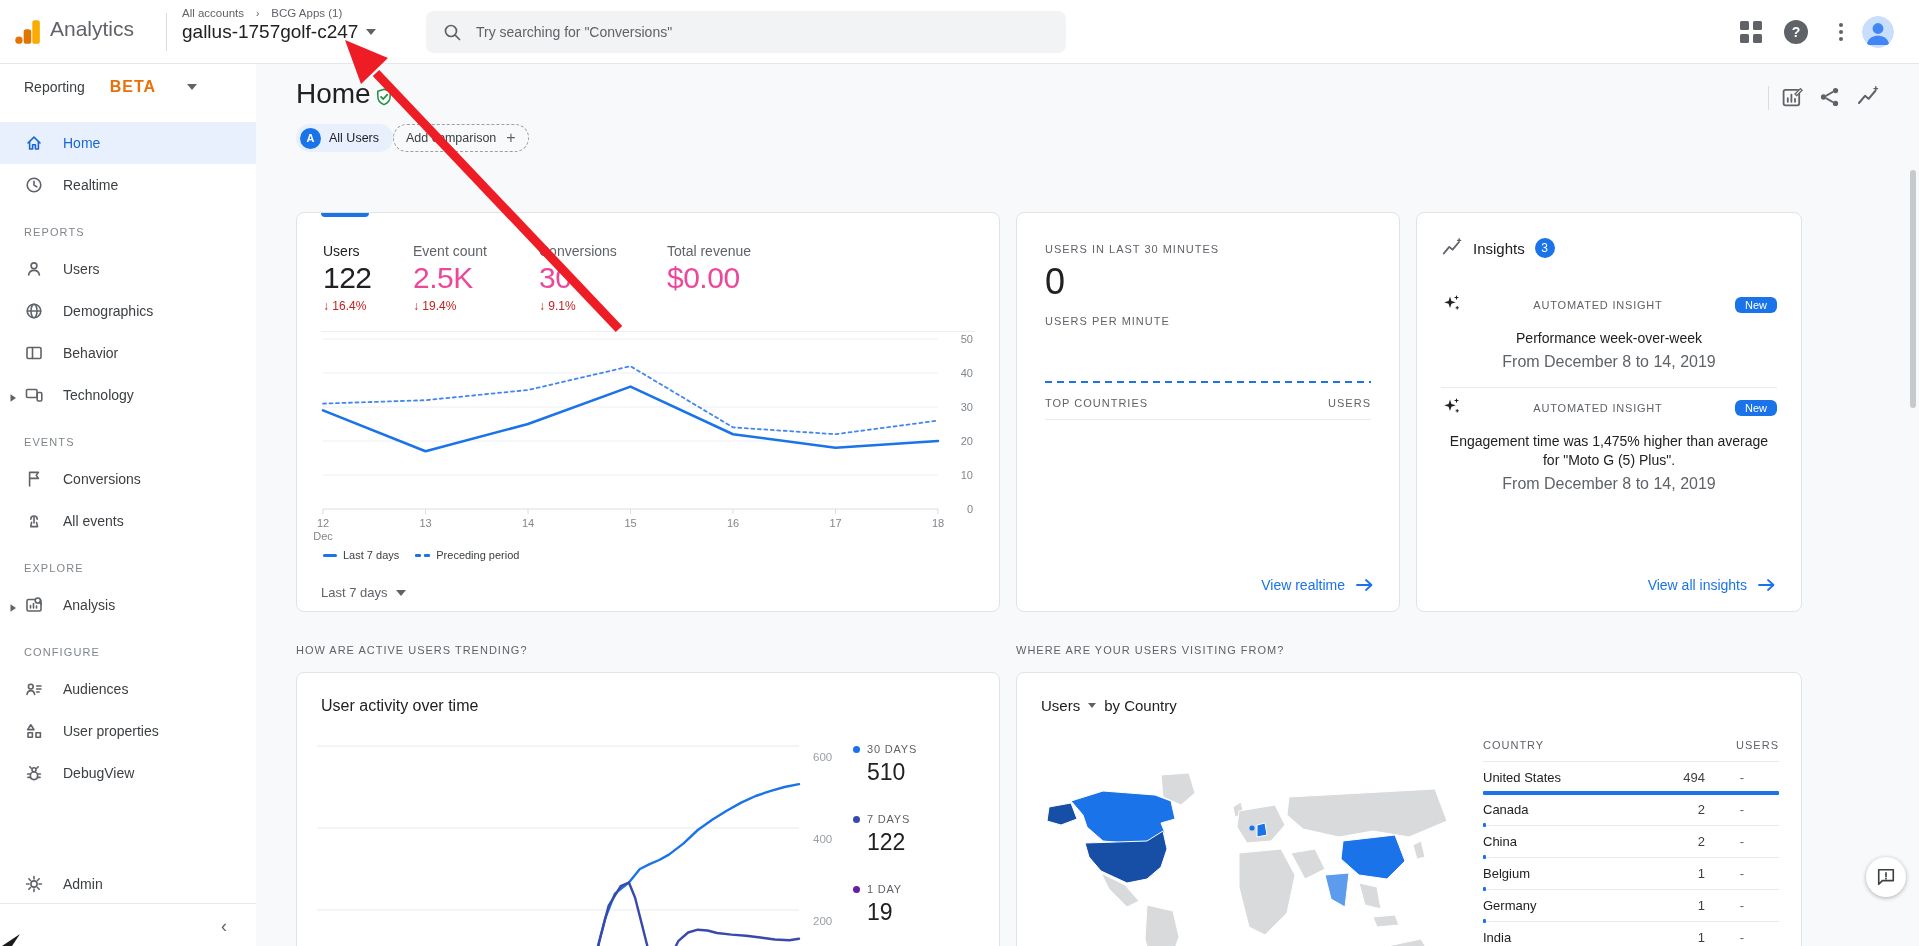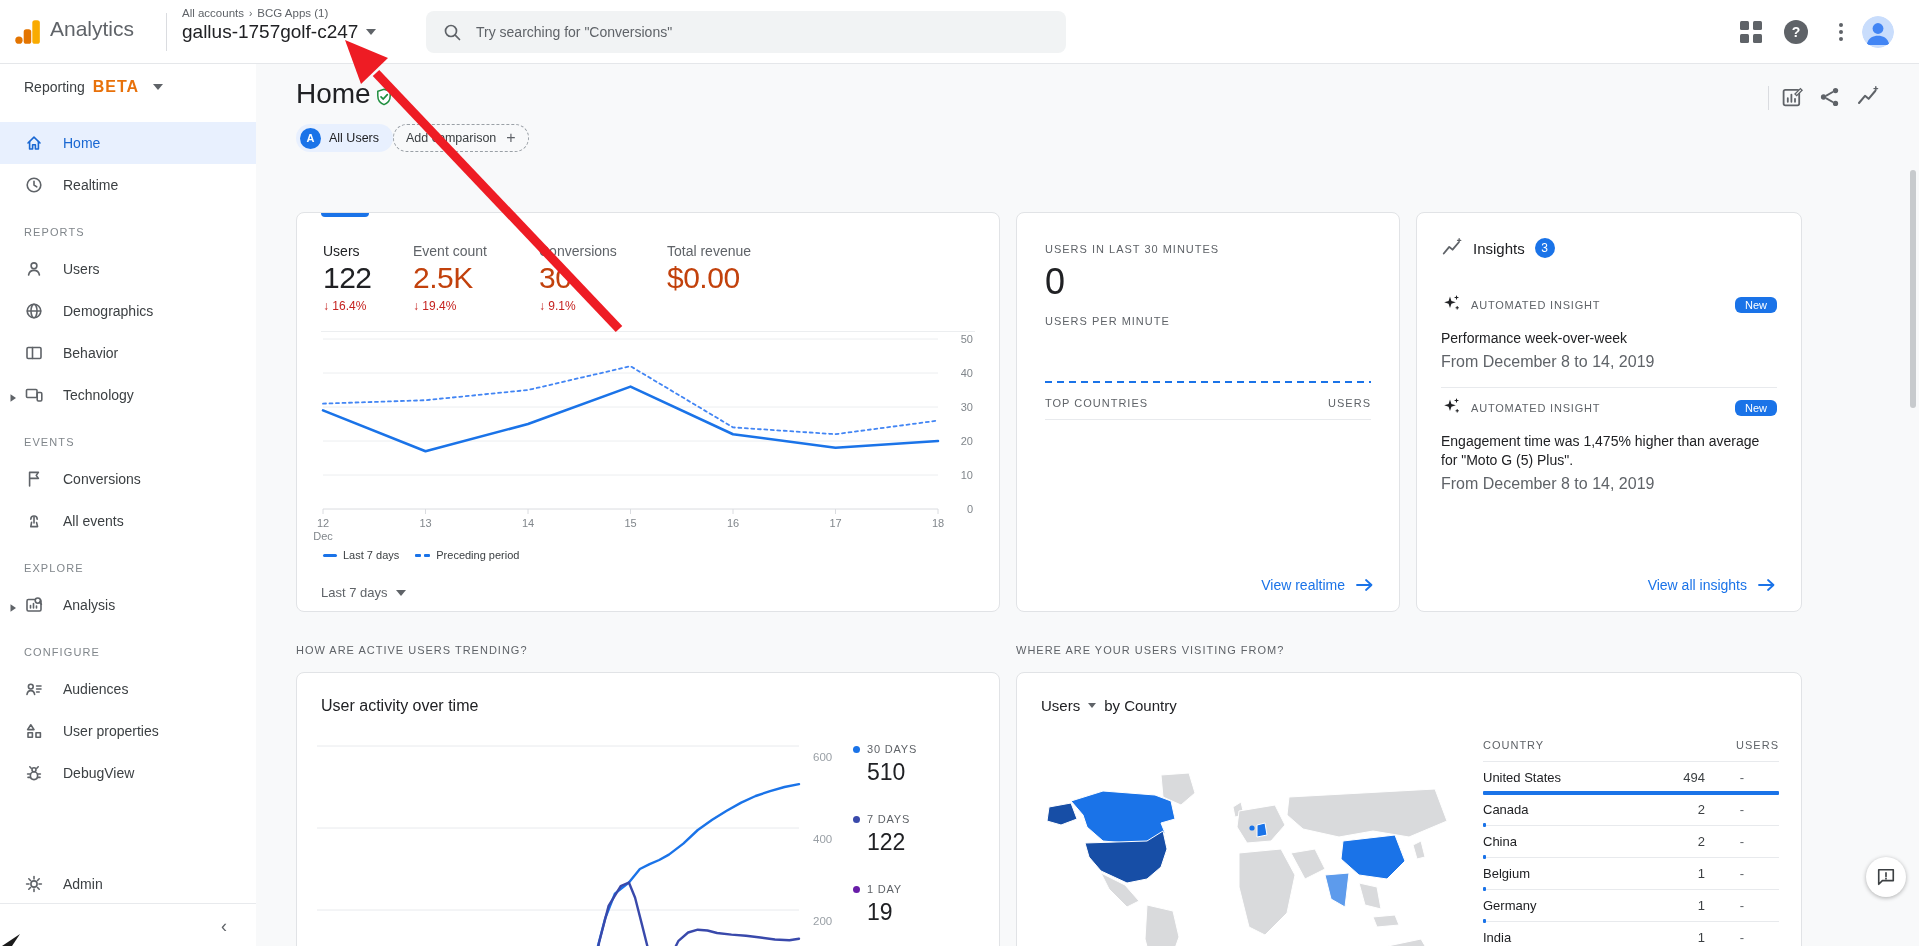--- a/index.html
+++ b/index.html
@@ -6,38 +6,38 @@
   html,body { width:1919px; height:946px; overflow:hidden; }
   body { font-family:"Liberation Sans","DejaVu Sans",sans-serif; background:#fff; color:#202124; }
   .app { position:relative; width:1919px; height:946px; overflow:hidden; background:#f8f9fa; }
 
   
   .topbar { position:absolute; left:0; top:0; width:1919px; height:64px; background:#fff; border-bottom:1px solid #e5e7ea; z-index:20; }
   .ga-logo { position:absolute; left:14px; top:18px; width:28px; height:28px; }
   .product-name { position:absolute; left:50px; top:17px; font-size:21px; color:#5f6368; }
   .tb-vdiv { position:absolute; left:166px; top:13px; width:1px; height:38px; background:#dadce0; }
   .crumbs { position:absolute; left:182px; top:7px; }
-  .crumb-row { font-size:11.5px; color:#5f6368; display:flex; align-items:center; gap:5px; }
+  .crumb-row { font-size:11.5px; color:#5f6368; display:flex; align-items:center; gap:12px; }
   .crumb-sep { font-size:10px; color:#5f6368; }
   .property-row { margin-top:2px; display:flex; align-items:center; gap:8px; cursor:pointer; }
   .property-name { font-size:19px; color:#202124; }
   .caret-down { width:0; height:0; border-left:5px solid transparent; border-right:5px solid transparent; border-top:6px solid #5f6368; }
   .searchbar { position:absolute; left:426px; top:11px; width:640px; height:42px; background:#f1f3f4; border-radius:8px; display:flex; align-items:center; padding-left:16px; gap:14px; }
   .searchbar input { border:none; outline:none; background:transparent; font-size:14px; width:540px; font-family:inherit; color:#202124; }
   .searchbar input::placeholder { color:#5f6368; }
   .grid-icon { position:absolute; left:1740px; top:21px; width:22px; height:22px; display:grid; grid-template-columns:9px 9px; grid-template-rows:9px 9px; gap:4px; cursor:pointer; }
   .grid-icon span { background:#5f6368; border-radius:1.5px; }
   .help-btn { position:absolute; left:1784px; top:20px; width:24px; height:24px; border-radius:50%; background:#5f6368; color:#fff; font-size:14px; font-weight:bold; display:flex; align-items:center; justify-content:center; cursor:pointer; }
   .kebab { position:absolute; left:1833px; top:20px; width:16px; height:24px; display:flex; flex-direction:column; align-items:center; justify-content:center; gap:3px; cursor:pointer; }
   .kebab span { width:4px; height:4px; border-radius:50%; background:#5f6368; }
   .avatar { position:absolute; left:1862px; top:16px; width:32px; height:32px; border-radius:50%; overflow:hidden; cursor:pointer; }
 
   
   .sidebar { position:absolute; left:0; top:64px; width:256px; height:882px; background:#fff; z-index:10; }
-  .reporting-row { height:46px; display:flex; align-items:center; padding-left:24px; gap:8px; cursor:pointer; }
+  .reporting-row { height:46px; display:flex; align-items:center; padding-left:24px; gap:25px; cursor:pointer; }
   .reporting-label { font-size:14px; color:#3c4043; }
   .beta-tag { font-size:16px; font-weight:bold; letter-spacing:1px; color:#e8710a; }
   .nav { padding-top:12px; }
   .nav-header { padding:20px 0 10px 24px; font-size:11px; letter-spacing:1.1px; color:#80868b; font-weight:500; }
   .nav-item { position:relative; height:42px; display:flex; align-items:center; padding-left:24px; gap:19px; font-size:14px; color:#3c4043; cursor:pointer; }
   .nav-item.active { background:#e8f0fe; color:#1967d2; }
   .nav-icon { width:20px; height:20px; color:#5f6368; flex:none; }
   .nav-item.active .nav-icon { color:#1967d2; }
   .nav-caret { position:absolute; left:8px; top:16px; width:10px; height:10px; color:#5f6368; }
   .admin-row { position:absolute; top:800px; left:0; right:0; height:40px; display:flex; align-items:center; padding-left:24px; gap:19px; font-size:14px; color:#3c4043; cursor:pointer; }
@@ -53,33 +53,33 @@
   .chip-all-users { position:absolute; left:40px; top:60px; height:28px; background:#e8f0fe; border-radius:14px; display:flex; align-items:center; padding:0 14px 0 4px; gap:8px; cursor:pointer; }
   .a-badge { width:21px; height:21px; border-radius:50%; background:#1a73e8; color:#fff; font-size:11px; font-weight:bold; display:flex; align-items:center; justify-content:center; }
   .chip-all-users .lbl { font-size:12.5px; font-weight:500; color:#202124; }
   .chip-add { position:absolute; left:137px; top:60px; height:28px; border:1px dashed #9aa0a6; border-radius:15px; display:flex; align-items:center; padding:0 12px; gap:10px; cursor:pointer; }
   .chip-add .lbl { font-size:12.5px; color:#3c4043; }
   .plus-icon { font-size:16px; color:#5f6368; line-height:1; }
 
   .card { position:absolute; background:#fff; border:1px solid #e1e3e6; border-radius:8px; overflow:hidden; }
   #card-metrics { left:40px; top:148px; width:704px; height:400px; }
   #card-realtime { left:760px; top:148px; width:384px; height:400px; }
-  #card-insights { left:1160px; top:148px; width:386px; height:400px; }
+  #card-insights { left:1160px; top:148px; width:386px; height:400px;text-align:center; }
   #card-activity { left:40px; top:608px; width:704px; height:340px; }
   #card-geo { left:760px; top:608px; width:786px; height:340px; }
   .section-header { position:absolute; top:580px; font-size:11px; letter-spacing:1px; color:#5f6368; font-weight:500; }
 
   
   .tab-indicator { position:absolute; left:24px; top:0; width:48px; height:4px; background:#1a73e8; border-radius:0 0 4px 4px; }
   .metrics-row { position:absolute; left:26px; top:30px; display:flex; }
   .metric { cursor:pointer; }
   .metric:nth-child(1){ width:90px; } .metric:nth-child(2){ width:126px; } .metric:nth-child(3){ width:128px; } .metric:nth-child(4){ width:150px; }
   .metric .m-label { font-size:14px; color:#5f6368; }
   .metric.selected .m-label { color:#202124; }
-  .metric .m-value { margin-top:2px; font-size:30px; font-weight:400; color:#c2410c; letter-spacing:-0.5px; }
+  .metric .m-value { margin-top:2px; font-size:30px; font-weight:400; color:#ec4899; letter-spacing:-0.5px; }
   .metric.selected .m-value { color:#202124; }
   .metric .m-delta { margin-top:4px; font-size:12px; font-weight:500; color:#c5221f; }
   .metrics-hr { position:absolute; left:24px; right:24px; top:118px; height:1px; background:#eceef0; }
   #chart1 { position:absolute; left:0; top:120px; }
   .legend-row { position:absolute; left:26px; top:336px; display:flex; align-items:center; gap:16px; font-size:11px; color:#3c4043; }
   .legend-item { display:flex; align-items:center; gap:6px; }
   .swatch-solid { width:14px; height:3px; background:#1a73e8; border-radius:2px; }
   .swatch-dashed { display:flex; gap:3px; }
   .swatch-dashed i { width:6px; height:3px; background:#1a73e8; border-radius:1px; }
   .card-footer-dd { position:absolute; left:24px; top:372px; display:flex; align-items:center; gap:8px; font-size:13px; color:#5f6368; cursor:pointer; }

